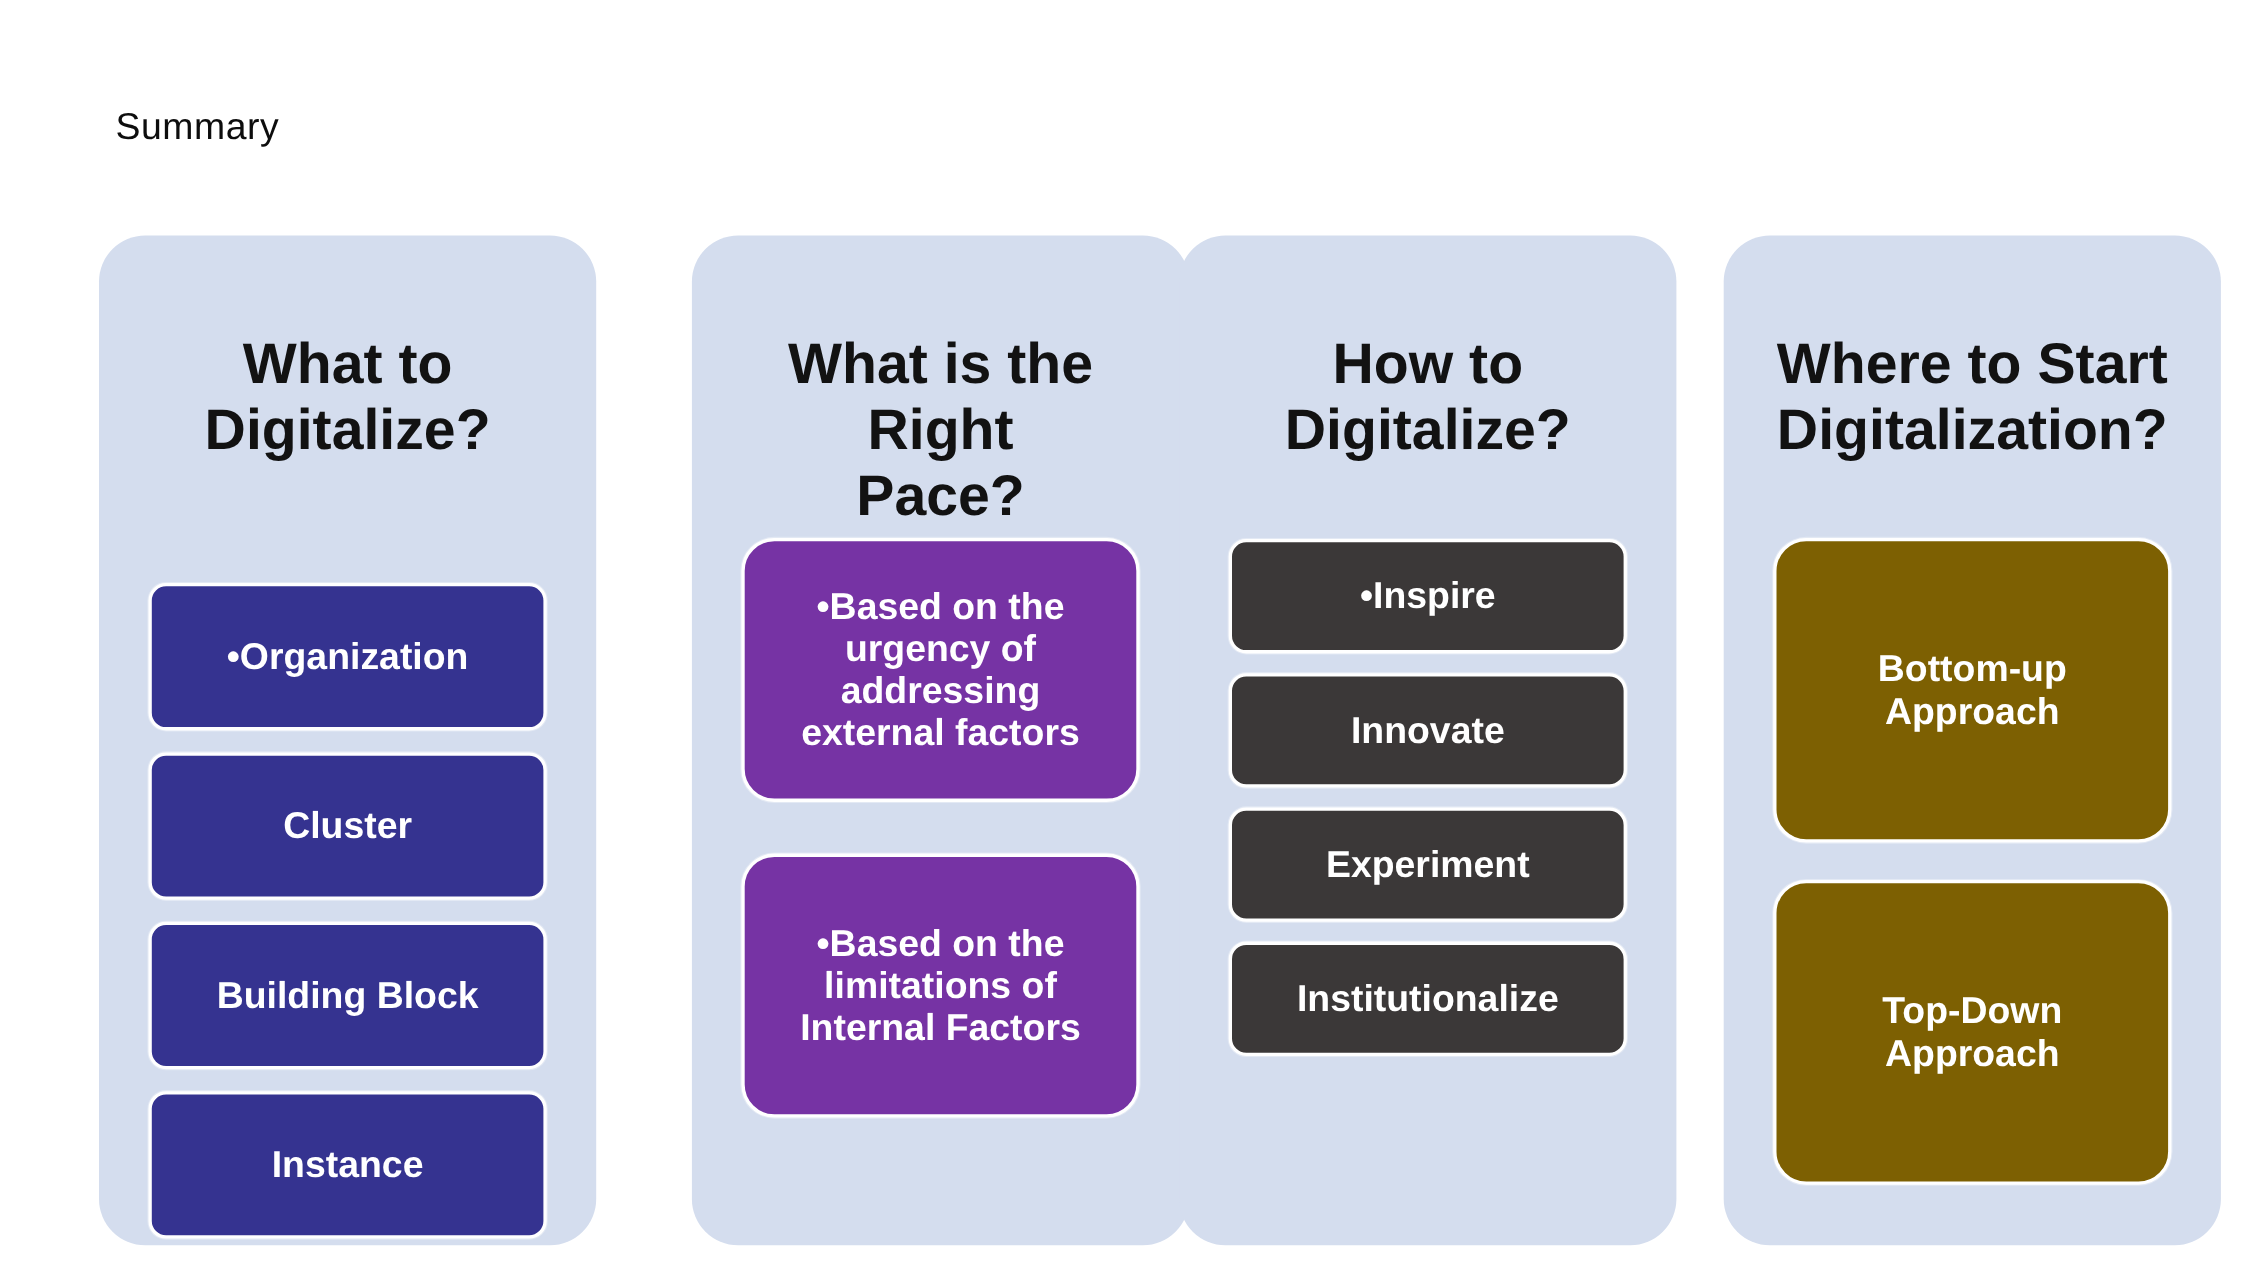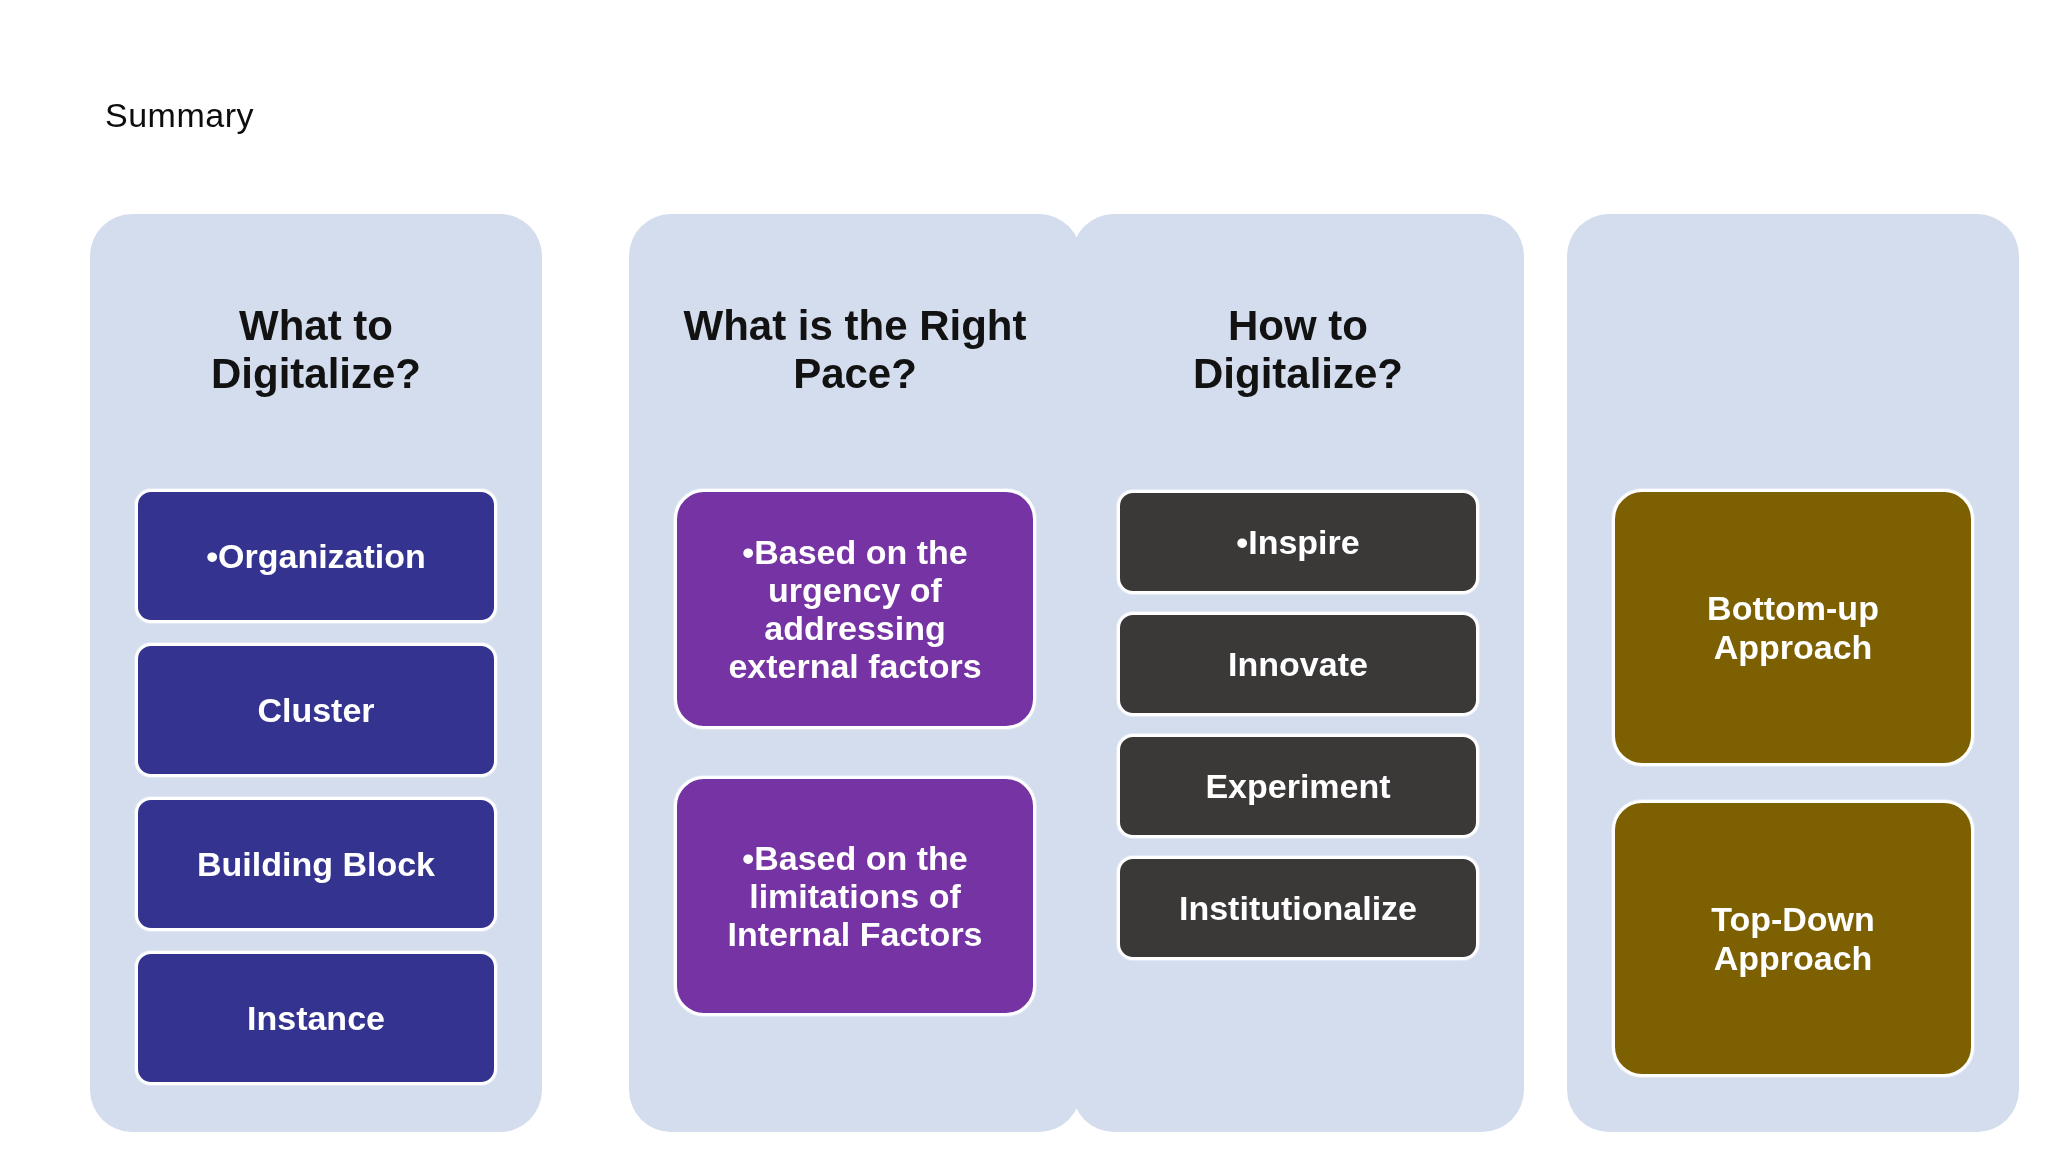--- a/index.html
+++ b/index.html
@@ -30,21 +30,21 @@
     border-radius: 42px;
   }
   .col1 { left: 90px; }
   .col2 { left: 581px; margin-left: 48px; }
   .col3 { left: 1072px; }
   .col4 { left: 1567px; }
   .col-header {
     margin: 0;
     padding: 88px 20px 0 20px;
     text-align: center;
-    font-size: 42px;
+    font-size: 52px;
     line-height: 1.15;
     font-weight: 700;
     color: #121212;
     white-space: pre-line;
   }
   .boxes {
     position: absolute;
     left: 45px;
     right: 45px;
     top: 275px;
@@ -59,21 +59,21 @@
     text-align: center;
     color: #ffffff;
     font-weight: 700;
     font-size: 34px;
     line-height: 1.12;
     white-space: pre-line;
     border: 3px solid #ffffff;
     border-radius: 16px;
     box-shadow: 0 0 0 1px rgba(255,255,255,0.35);
   }
-  .col1 .boxes { gap: 20px; }
+  .col1 .boxes { gap: 20px; margin-top: 41px; }
   .col1 .box  { height: 134px; background: #353390; }
   .col2 .boxes { gap: 47px; }
   .col2 .box  { height: 240px; background: #7633A4; border-radius: 30px; }
   .col3 .boxes { top: 276px; gap: 18px; }
   .col3 .box  { height: 104px; background: #3B3838; }
   .col4 .boxes { gap: 34px; }
   .col4 .box  { height: 277px; background: #7D6002; border-radius: 30px; }
 </style>
 </head>
 <body>
@@ -112,20 +112,22 @@
 Digitalize?</h2>
     <div class="boxes">
       <div class="box">•Inspire</div>
       <div class="box">Innovate</div>
       <div class="box">Experiment</div>
       <div class="box">Institutionalize</div>
     </div>
   </section>
 
   <section class="col col4">
+    <h2 class="col-header">Where to Start
+Digitalization?</h2>
     <div class="boxes">
       <div class="box">Bottom-up
 Approach</div>
       <div class="box">Top-Down
 Approach</div>
     </div>
   </section>
 
 </div>
 

